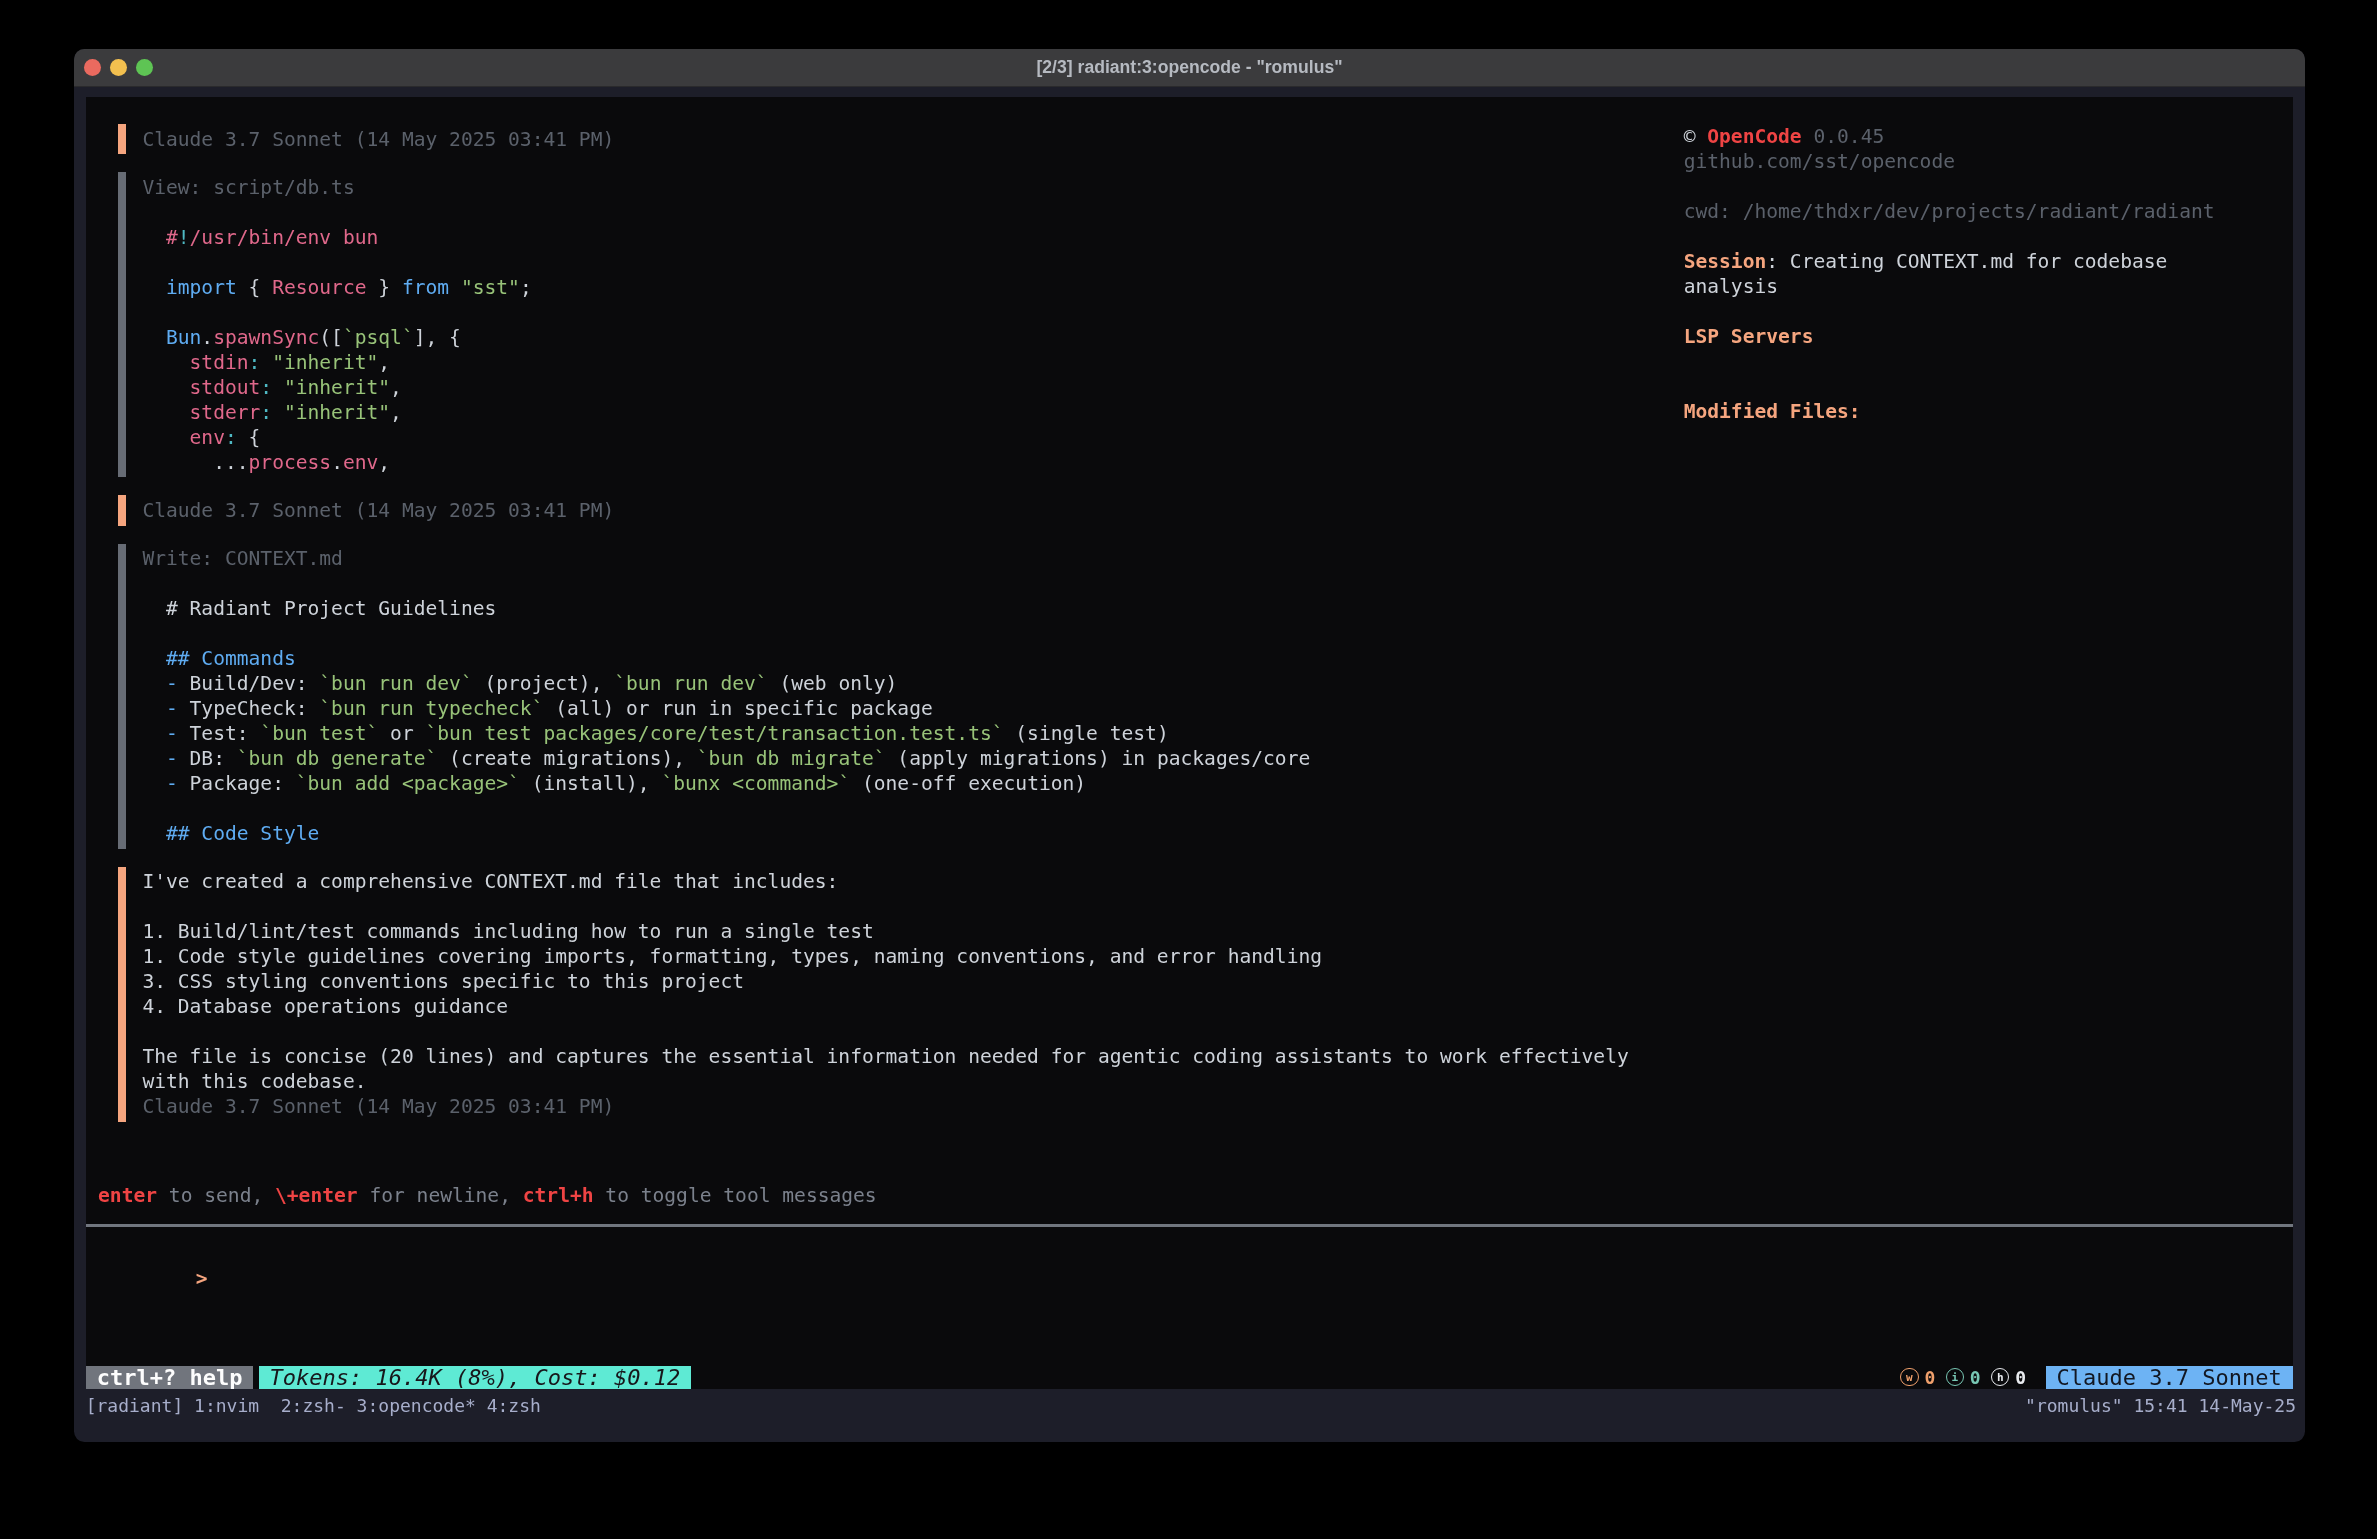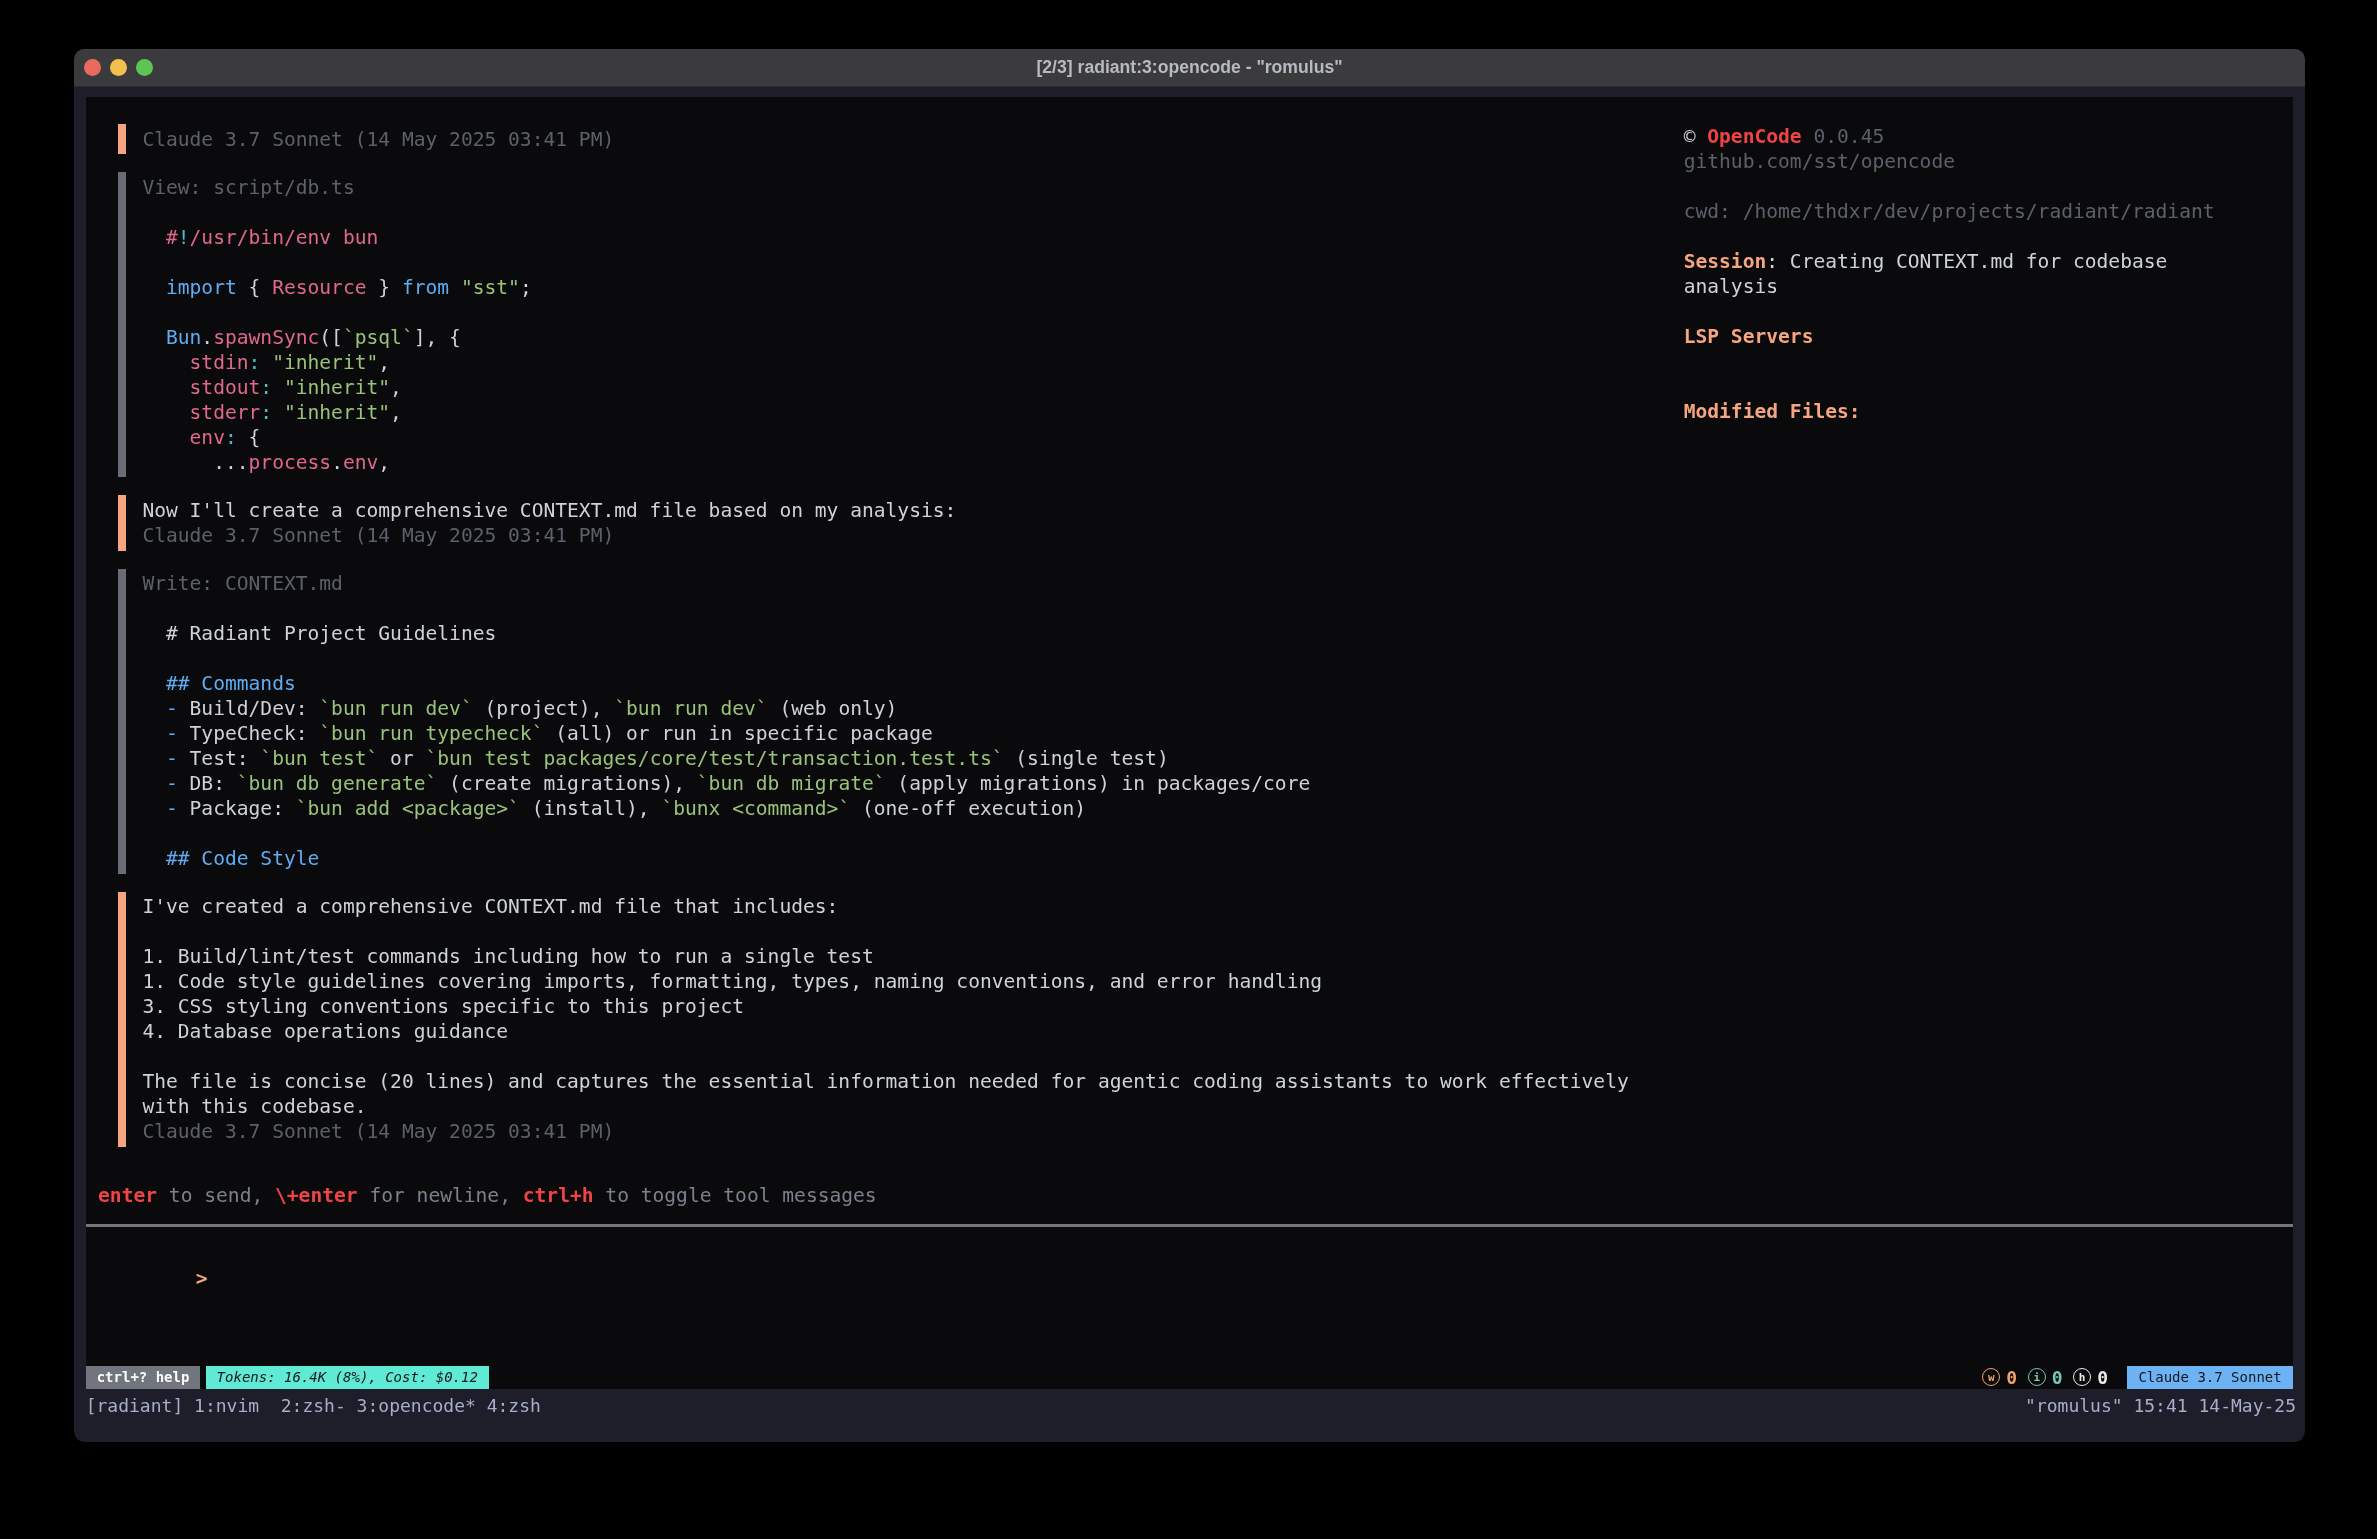--- a/index.html
+++ b/index.html
@@ -25,21 +25,21 @@
   .s-pink{color:#e0688b;} .s-blue{color:#5facf2;} .s-green{color:#98c379;}
   .s-cyan{color:#4fb9c4;}
   .s-bold{color:#ef4444;font-weight:bold;} .s-obold{color:#f5a57f;font-weight:bold;}
   .hint{position:absolute;left:12.4px;top:1086px;}
   .divider{position:absolute;left:0;right:0;top:1127px;height:2.6px;background:#71767f;}
   .promptline{position:absolute;left:15.7px;top:1144px;}
   .prompt-caret{color:#f5a57f;font-weight:bold;font-size:19.6px;line-height:25px;}
   .statusrow{position:absolute;left:0;right:0;bottom:0;height:23.5px;display:flex;
              justify-content:space-between;align-items:center;}
   .chips-left{display:flex;height:23.5px;}
-  .chip{height:23.5px;line-height:23.5px;font-size:14px;padding:0 11px;white-space:pre;}
+  .chip{height:23.5px;line-height:23.5px;font-size:22px;padding:0 11px;white-space:pre;}
   .chip.help{background:#71757d;color:#fdfdfd;font-weight:bold;margin-right:5.2px;}
   .chip.tokens{background:#5eead4;color:#17171b;font-style:italic;}
   .chips-right{display:flex;align-items:center;height:23.5px;}
   .diag{display:inline-flex;align-items:center;margin-right:10.4px;}
   .diag .circ{display:inline-flex;width:16.3px;height:16.3px;border:1.3px solid currentColor;
               border-radius:50%;align-items:center;justify-content:center;
               font-size:11px;font-weight:bold;}
   .diag .cnt{font-size:18px;font-weight:bold;margin-left:5.9px;}
   .chip.model{background:#6db3f4;color:#121722;margin-left:9px;}
   .tmuxbar{position:absolute;left:11.7px;right:9px;top:1343px;height:27px;line-height:27px;
@@ -73,21 +73,20 @@
             <div class="line"><span class="s-fg">  </span><span class="s-blue">import</span><span class="s-fg"> { </span><span class="s-pink">Resource</span><span class="s-fg"> } </span><span class="s-blue">from</span><span class="s-fg"> </span><span class="s-green">"sst"</span><span class="s-fg">;</span></div>
             <div class="line"></div>
             <div class="line"><span class="s-fg">  </span><span class="s-blue">Bun</span><span class="s-fg">.</span><span class="s-pink">spawnSync</span><span class="s-fg">([</span><span class="s-green">`psql`</span><span class="s-fg">], {</span></div>
             <div class="line"><span class="s-fg">    </span><span class="s-pink">stdin</span><span class="s-cyan">:</span><span class="s-fg"> </span><span class="s-green">"inherit"</span><span class="s-fg">,</span></div>
             <div class="line"><span class="s-fg">    </span><span class="s-pink">stdout</span><span class="s-cyan">:</span><span class="s-fg"> </span><span class="s-green">"inherit"</span><span class="s-fg">,</span></div>
             <div class="line"><span class="s-fg">    </span><span class="s-pink">stderr</span><span class="s-cyan">:</span><span class="s-fg"> </span><span class="s-green">"inherit"</span><span class="s-fg">,</span></div>
             <div class="line"><span class="s-fg">    </span><span class="s-pink">env</span><span class="s-cyan">:</span><span class="s-fg"> {</span></div>
             <div class="line"><span class="s-fg">      ...</span><span class="s-pink">process</span><span class="s-fg">.</span><span class="s-pink">env</span><span class="s-fg">,</span></div>
           </div>
           <div class="block acc-orange">
-            <div class="line"><span class="s-fg">Now I'll create a comprehensive CONTEXT.md file based on my analysis:</span></div>
             <div class="line"><span class="s-gray">Claude 3.7 Sonnet (14 May 2025 03:41 PM)</span></div>
           </div>
           <div class="block acc-gray">
             <div class="line"><span class="s-gray">Write: CONTEXT.md</span></div>
             <div class="line"></div>
             <div class="line"><span class="s-fg">  # Radiant Project Guidelines</span></div>
             <div class="line"></div>
             <div class="line"><span class="s-blue">  ## Commands</span></div>
             <div class="line"><span class="s-fg">  </span><span class="s-blue">-</span><span class="s-fg"> Build/Dev: </span><span class="s-green">`bun run dev`</span><span class="s-fg"> (project), </span><span class="s-green">`bun run dev`</span><span class="s-fg"> (web only)</span></div>
             <div class="line"><span class="s-fg">  </span><span class="s-blue">-</span><span class="s-fg"> TypeCheck: </span><span class="s-green">`bun run typecheck`</span><span class="s-fg"> (all) or run in specific package</span></div>

